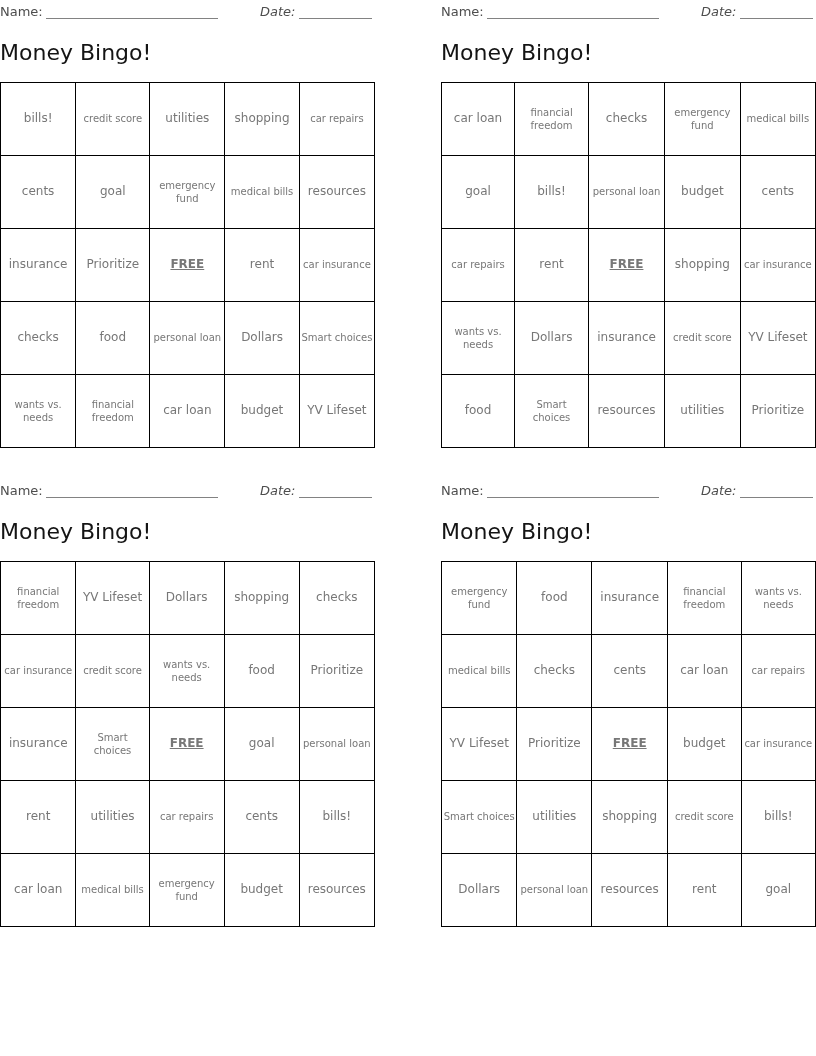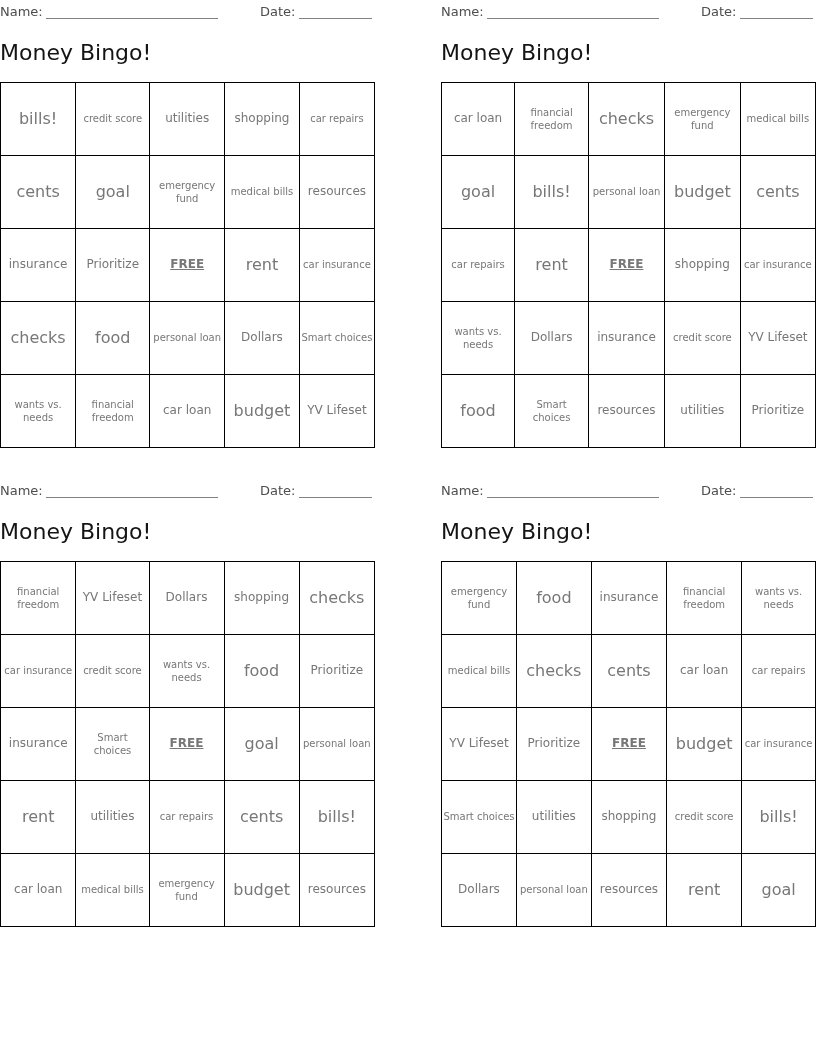--- a/index.html
+++ b/index.html
@@ -20,21 +20,21 @@
   }
   .card { position: absolute; width: 375px; }
   .card--tl { left: 0;     top: 4px; }
   .card--tr { left: 441px; top: 4px; }
   .card--bl { left: 0;     top: 483px; }
   .card--br { left: 441px; top: 483px; }
 
   .card-header { position: absolute; top: 0; left: 0; width: 100%; height: 20px;
                  font-size: 13px; color: var(--field-label); }
   .name-label { position: absolute; left: 0;     top: 0; }
-  .date-label { position: absolute; left: 260px; top: 0; }
+  .date-label { position: absolute; left: 260px; top: 0; font-style: italic; }
   .blank-line { position: absolute; top: 14px; height: 0;
                 border-bottom: 1.5px solid var(--blank-line); }
   .name-line  { left: 46px;  width: 172px; }
   .date-line  { left: 299px; width: 73px; }
 
   .card-title {
     position: absolute; top: 36px; left: 0; width: 100%; margin: 0;
     text-align: left; font-size: 22px; line-height: 26px; font-weight: 400;
     color: var(--title-text);
   }
@@ -44,21 +44,21 @@
     border-collapse: collapse; table-layout: fixed;
   }
   .bingo-grid td {
     width: 75px; height: 70px;
     border: 1px solid var(--grid-border);
     text-align: center; vertical-align: middle;
     color: var(--cell-text);
     padding: 1px; overflow: hidden;
     line-height: 1.3;
   }
-  td.cell-lg  { font-size: 16px; }
+  td.cell-lg  { font-size: 12px; }
   td.cell-md  { font-size: 12px; }
   td.cell-sm  { font-size: 10px; line-height: 1.35; }
   td.cell-free { font-size: 12px; font-weight: bold; text-decoration: underline; }
 </style>
 </head>
 <body>
 
 <div class="sheet">
 
   <section class="card card--tl">

